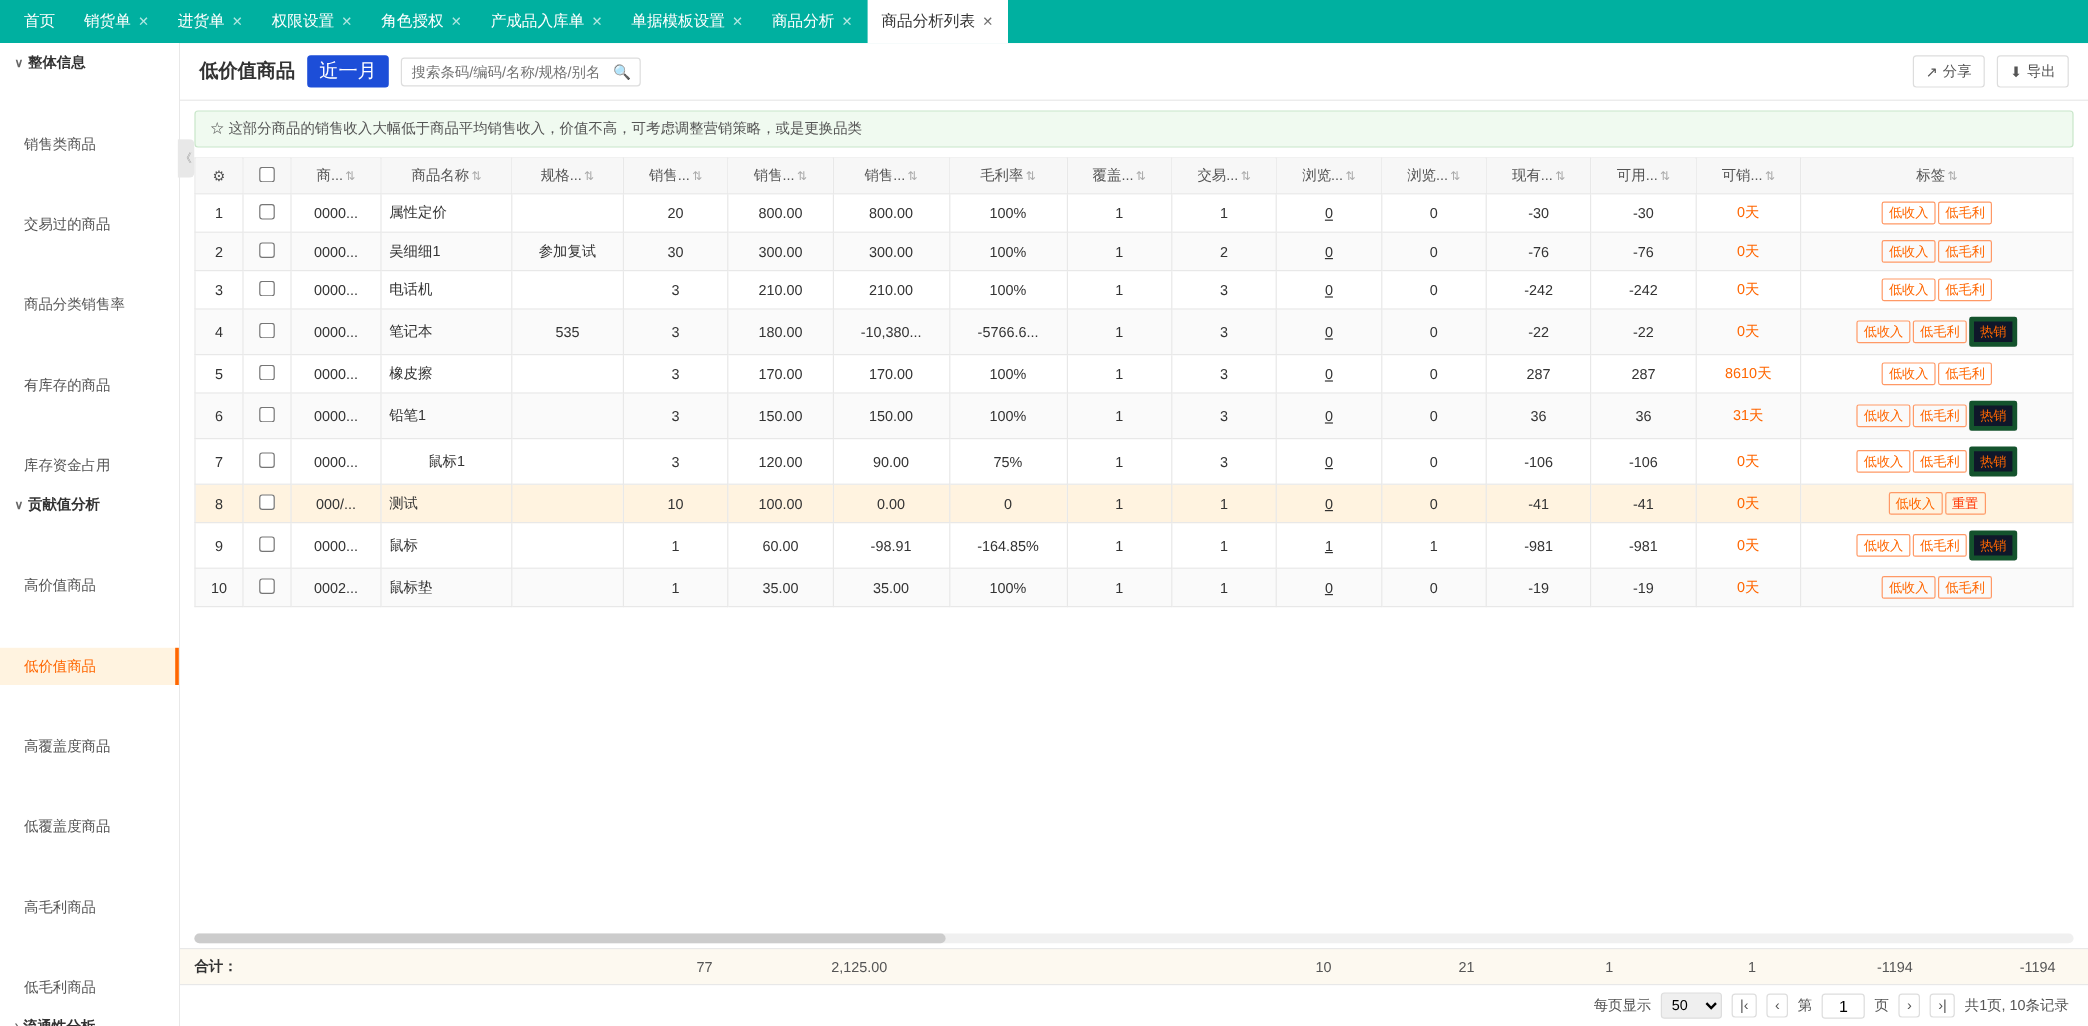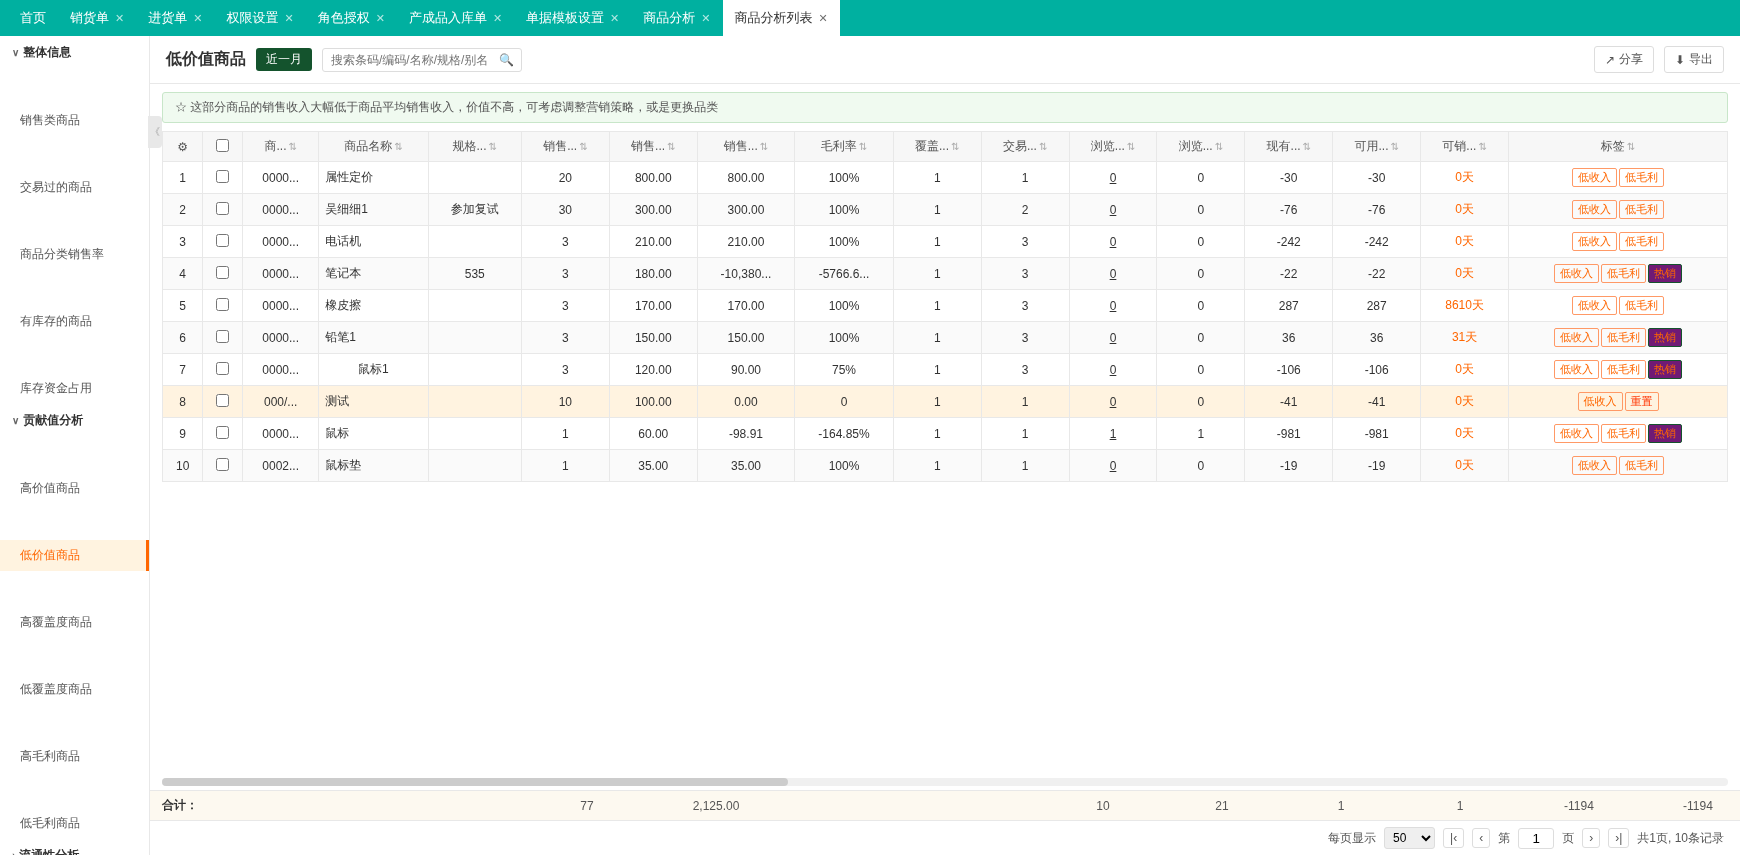--- a/index.html
+++ b/index.html
@@ -74,26 +74,26 @@
       padding: 10px 16px;
       border-bottom: 1px solid #e8e8e8;
       gap: 10px;
     }
     .page-title {
       font-size: 16px;
       font-weight: bold;
       color: #333;
     }
     .filter-btn {
-      background: #14532d;
+      background: #1d4ed8;
       color: #fff;
       border: none;
       border-radius: 3px;
       padding: 3px 10px;
-      font-size: 12px;
+      font-size: 16px;
       cursor: pointer;
     }
     .search-box {
       border: 1px solid #ddd;
       border-radius: 3px;
       padding: 4px 8px;
       font-size: 12px;
       width: 200px;
       outline: none;
     }
@@ -172,21 +172,21 @@
     tr.highlight-row td { background: #fff3e0; }
     .tag {
       display: inline-block;
       border-radius: 2px;
       padding: 1px 5px;
       font-size: 11px;
       margin: 1px;
     }
     .tag-orange { color: #ff6600; border: 1px solid #ff9966; }
     .tag-red { color: #ff3300; border: 1px solid #ff9966; }
-    .tag-hot { color: #ff6600; border: 1px solid #14532d; background: #701a75; }
+    .tag-hot { color: #ff6600; border: 4px solid #14532d; background: #0f172a; }
     .link-underline { text-decoration: underline; color: #333; }
     .text-orange { color: #ff6600; }
 
     
     .footer-bar {
       border-top: 1px solid #e8e8e8;
       padding: 6px 12px;
       display: flex;
       align-items: center;
       background: #fdf9f0;

